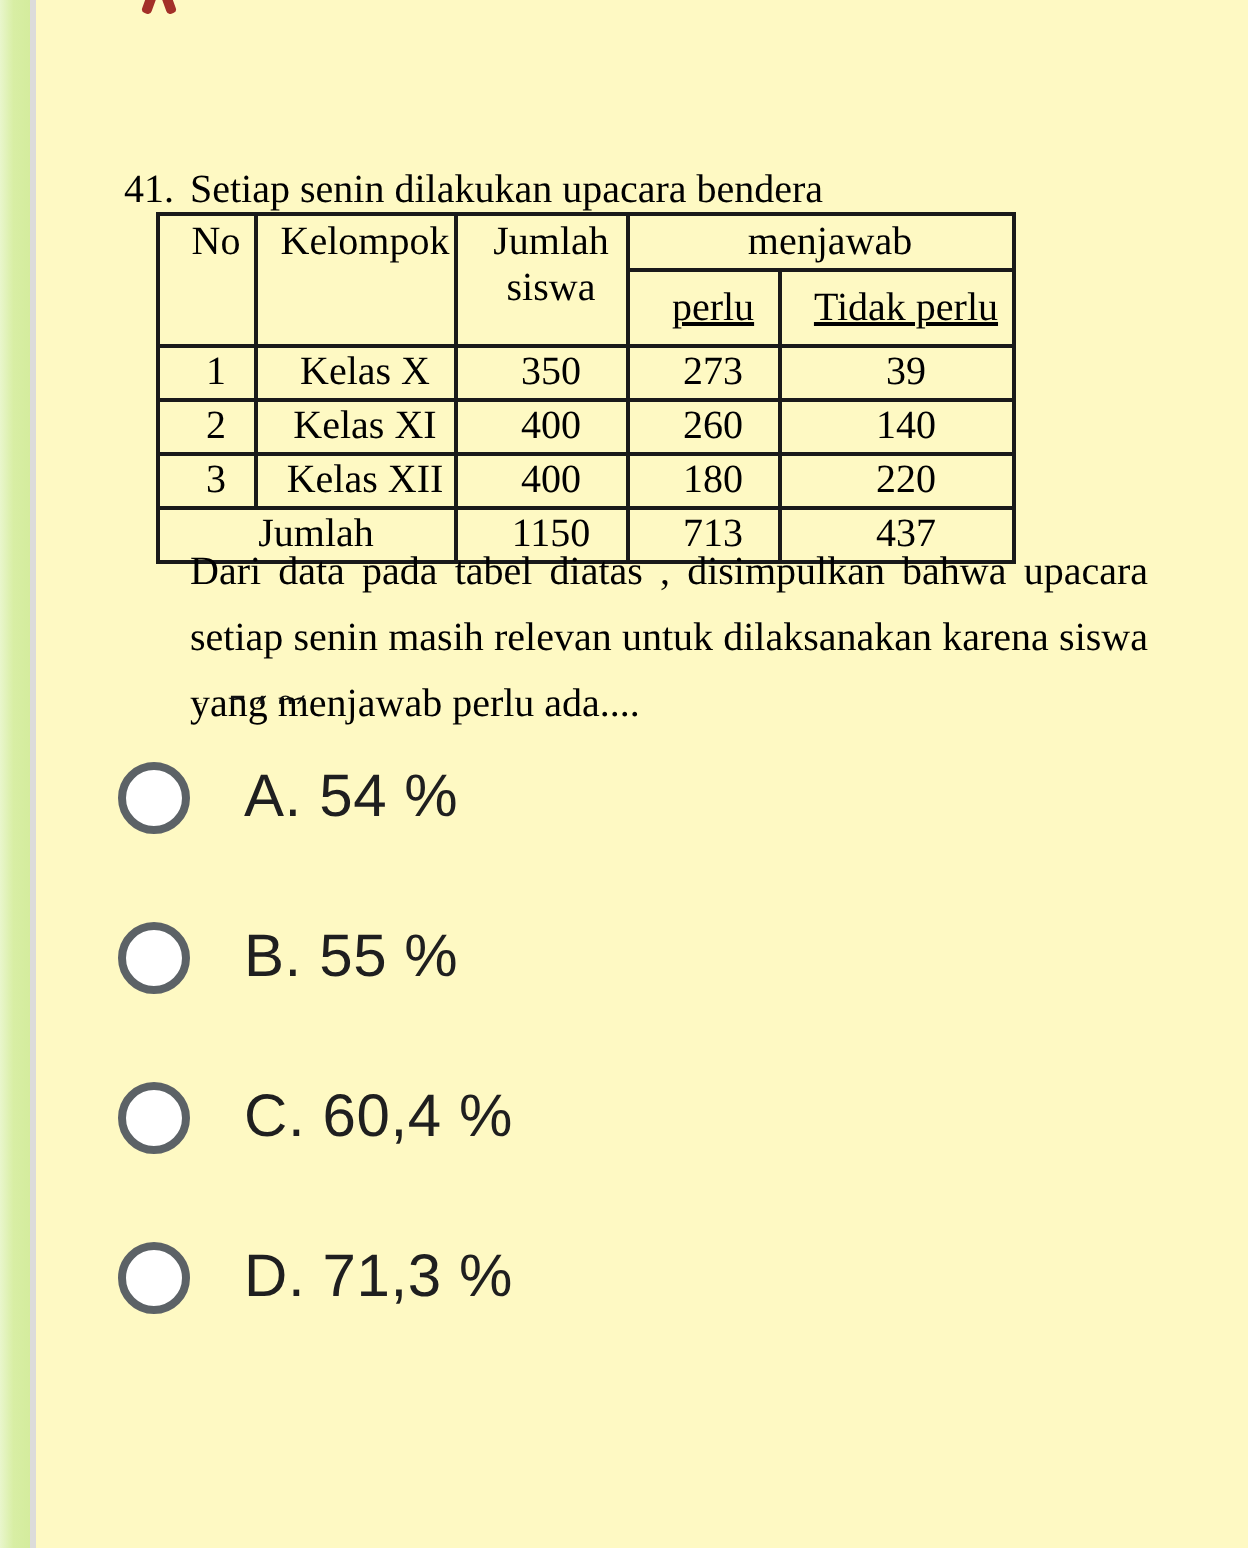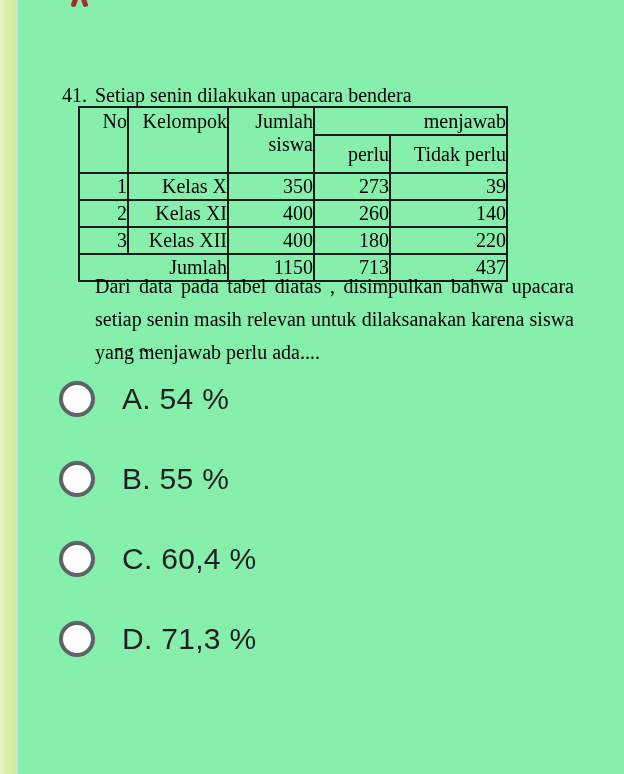--- a/index.html
+++ b/index.html
@@ -5,21 +5,21 @@
   html, body { margin: 0; padding: 0; }
   body {
     width: 624px; height: 774px;
     background: #ffffff;
     font-family: "Liberation Sans", sans-serif;
     overflow: hidden;
   }
   .page {
     position: relative;
     width: 624px; height: 774px;
-    background: #86efac;
+    background: #fef9c3;
     overflow: hidden;
   }
   
   .left-strip {
     position: absolute; left: 0; top: 0;
     width: 15px; height: 774px;
     background: linear-gradient(90deg, #e9f6cc 0%, #d8eea4 45%, #d4ec9d 100%);
   }
   .left-strip-border {
     position: absolute; left: 15px; top: 0;
@@ -55,33 +55,33 @@
   table.data-table {
     position: absolute; left: 78px; top: 106px;
     border-collapse: collapse;
     font-family: "Liberation Serif", serif;
     font-size: 20px; color: #000;
     table-layout: fixed;
   }
   .data-table td, .data-table th {
     border: 2px solid #1a1a1a;
     padding: 0 0 0 9px;
-    text-align: right;
+    text-align: center;
     font-weight: normal;
     vertical-align: middle;
     white-space: nowrap;
     overflow: hidden;
   }
   .col-no { width: 49px; }
   .col-kel { width: 100px; }
   .col-jum { width: 86px; }
   .col-per { width: 76px; }
   .col-tid { width: 117px; }
   .hrow1 td, .hrow1 th { height: 26px; }
-  .hrow2 td, .hrow2 th { height: 36px; }
+  .hrow2 td, .hrow2 th { height: 36px; text-decoration: underline; }
   .drow td { height: 25px; }
   .data-table th[rowspan] { vertical-align: top; padding-top: 2px; }
   .no-cell { padding-left: 16px; }
 
   
   .paragraph {
     position: absolute; left: 95px; top: 270px;
     width: 479px;
     font-family: "Liberation Serif", serif;
     font-size: 20px; line-height: 33px;

